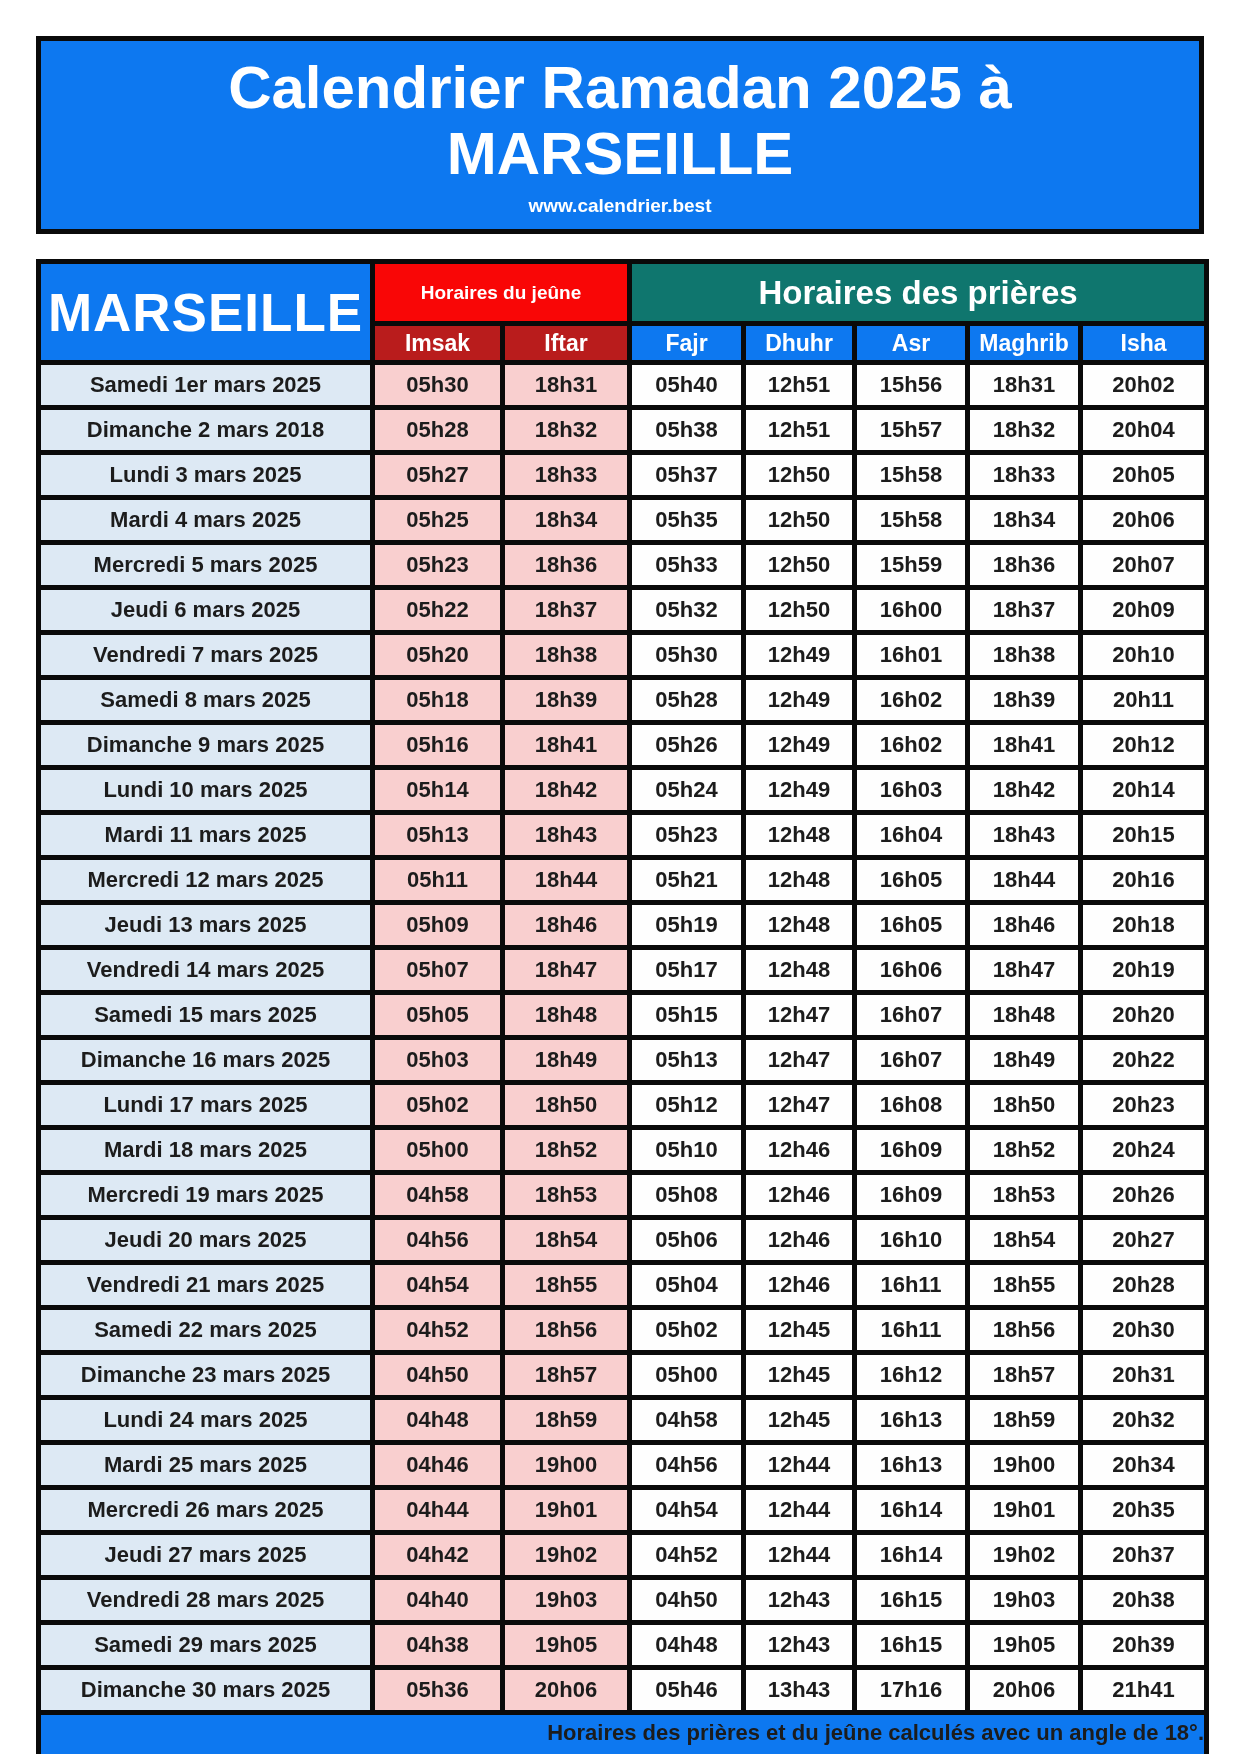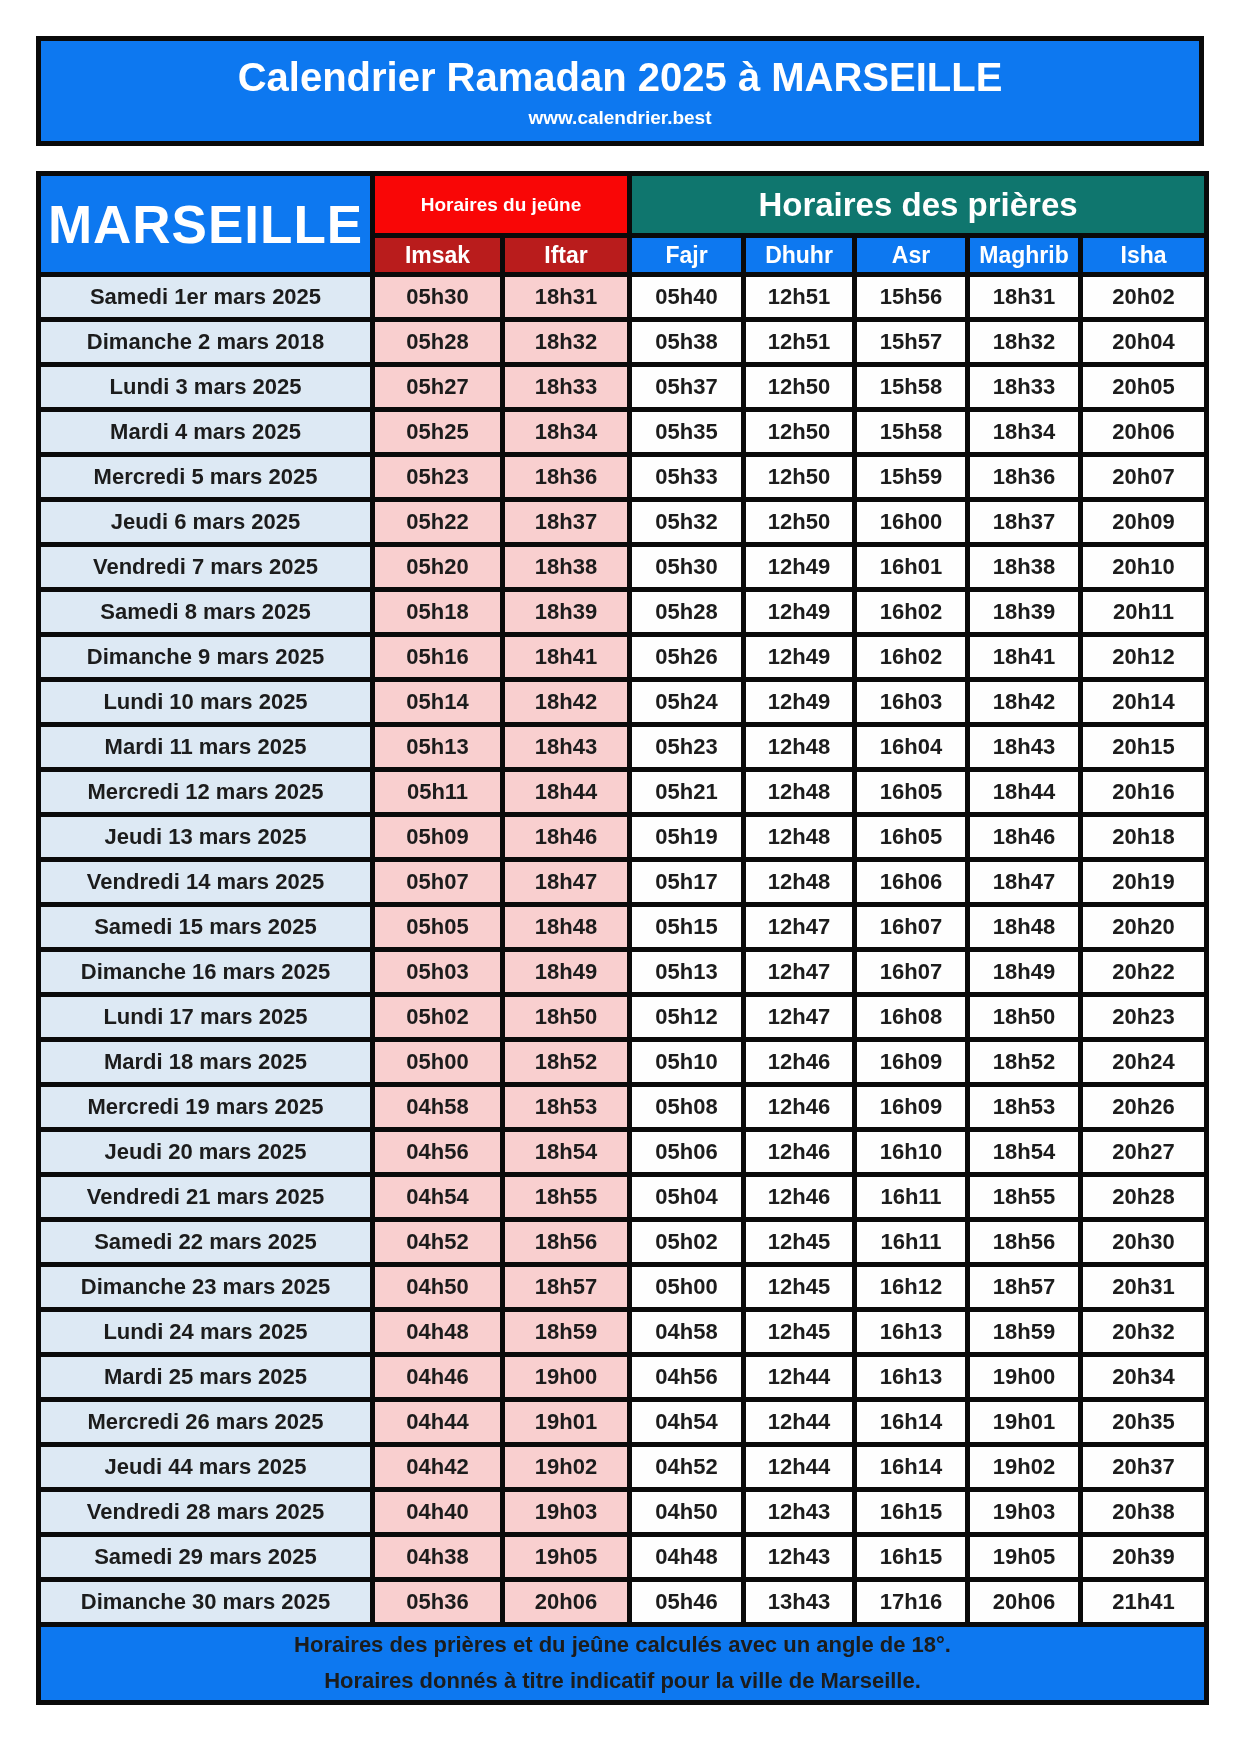--- a/index.html
+++ b/index.html
@@ -7,21 +7,21 @@
   .page {
     width:1240px; height:1754px; box-sizing:border-box;
     padding:36px 36px 0 36px; background:#ffffff;
   }
   
   .title-box {
     box-sizing:border-box; width:1168px;
     border:5px solid #0a0a0a; background:#0d78f0;
     text-align:center; padding:14px 8px 12px 8px;
   }
-  .title { color:#ffffff; font-size:40px; font-weight:bold; line-height:1.1; }
+  .title { color:#ffffff; font-size:60px; font-weight:bold; line-height:1.1; }
   .site  { color:#ffffff; font-size:19px; font-weight:bold; margin-top:8px; }
 
   
   table.cal {
     border-collapse:collapse; table-layout:fixed;
     width:1168px; margin-top:25px;
     border:5px solid #0a0a0a;
   }
   .cal th, .cal td {
     border:5px solid #0a0a0a; font-weight:bold; text-align:center;
@@ -36,21 +36,21 @@
 
   .cal td { font-size:22px; color:#1c1c1c; height:40px; }
   td.date { background:#dde9f4; }
   td.fast { background:#f9cfcf; }
   td.pray { background:#fefefe; }
 
   .foot {
     background:#0d78f0; color:#ffffff; font-size:21px;
     height:72px; white-space:normal;
   }
-  .foot div { line-height:1.65; }
+  .foot div { line-height:1.65;text-align:right; }
 </style>
 </head>
 <body>
 
 <div class="page">
 
   <div class="title-box">
     <div class="title">Calendrier Ramadan 2025 à MARSEILLE</div>
     <div class="site">www.calendrier.best</div>
   </div>
@@ -337,21 +337,21 @@
     <td class="date">Mercredi 26 mars 2025</td>
     <td class="fast">04h44</td>
     <td class="fast">19h01</td>
     <td class="pray">04h54</td>
     <td class="pray">12h44</td>
     <td class="pray">16h14</td>
     <td class="pray">19h01</td>
     <td class="pray">20h35</td>
   </tr>
         <tr>
-    <td class="date">Jeudi 44 mars 2025</td>
+    <td class="date">Jeudi 27 mars 2025</td>
     <td class="fast">04h42</td>
     <td class="fast">19h02</td>
     <td class="pray">04h52</td>
     <td class="pray">12h44</td>
     <td class="pray">16h14</td>
     <td class="pray">19h02</td>
     <td class="pray">20h37</td>
   </tr>
         <tr>
     <td class="date">Vendredi 28 mars 2025</td>

